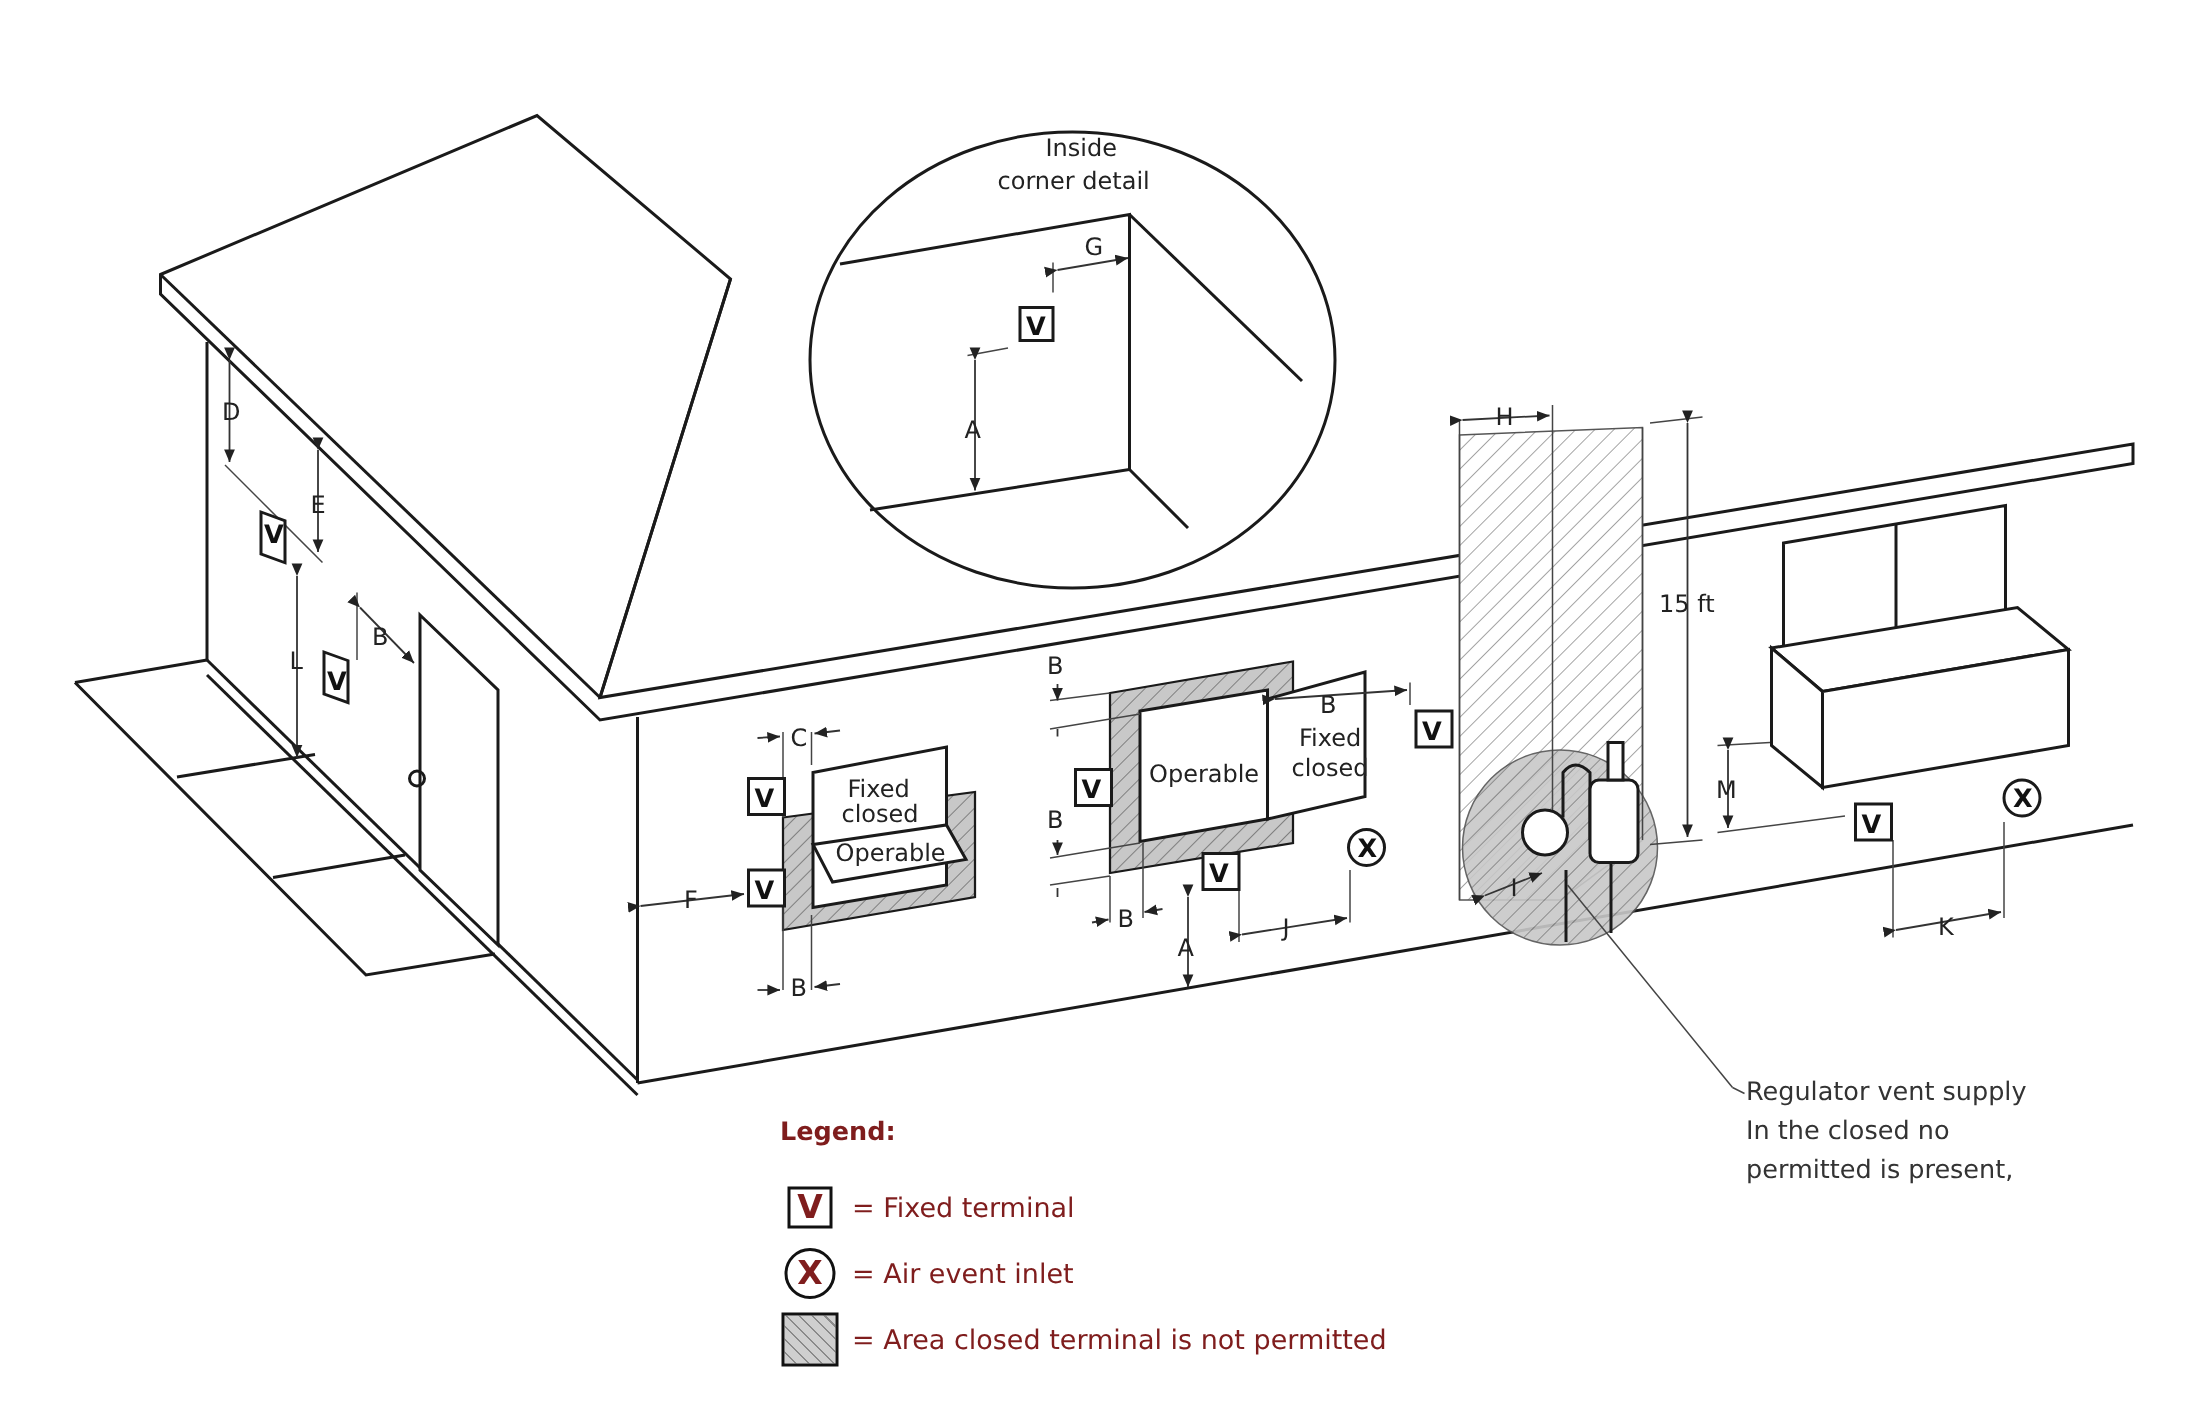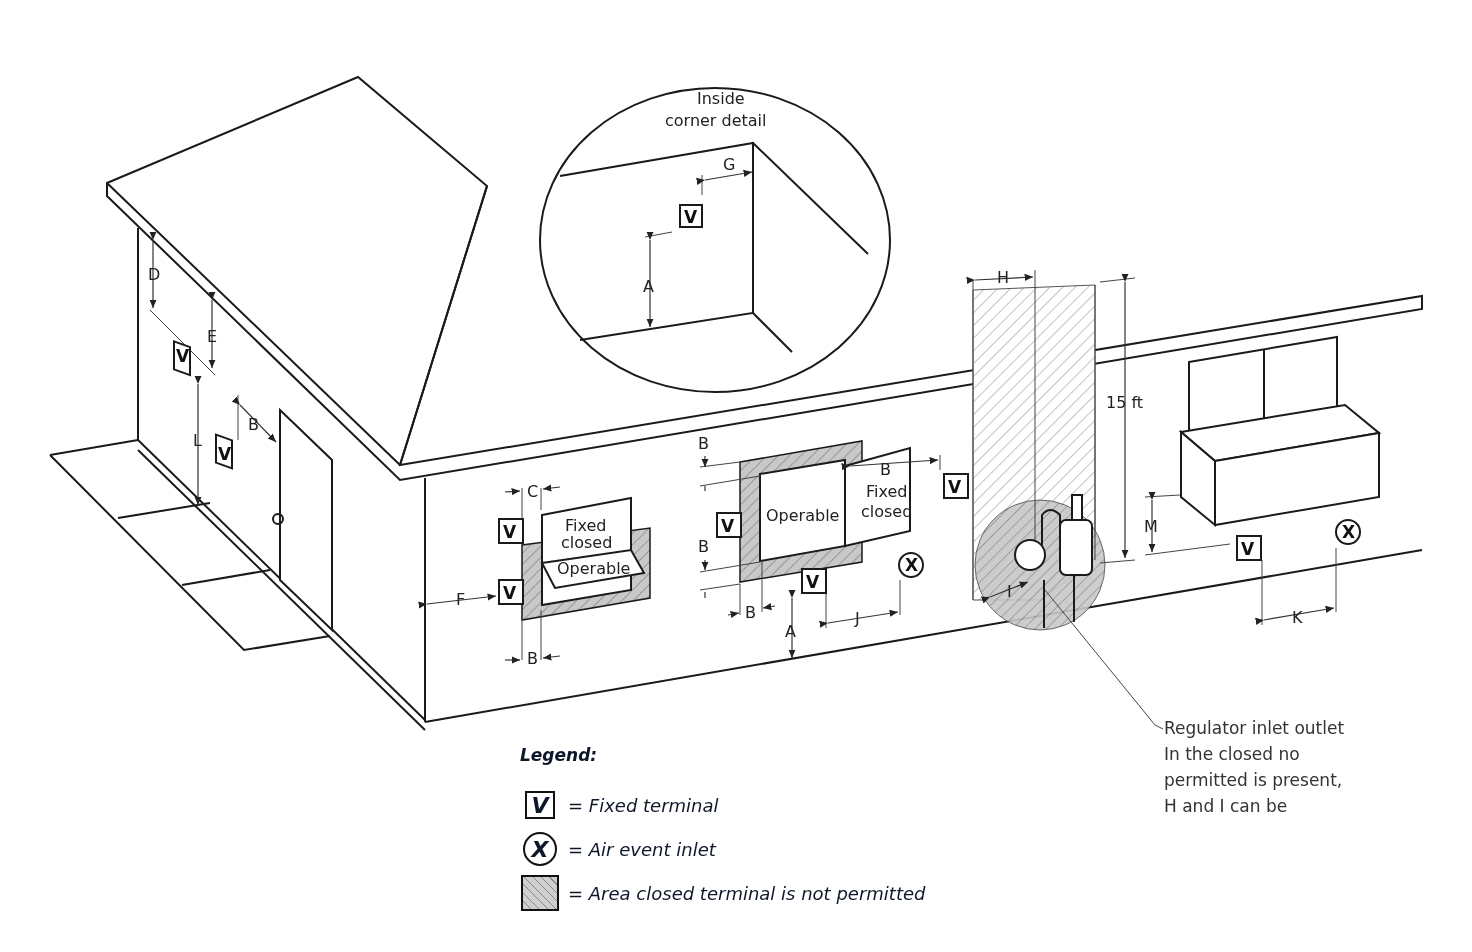--- a/index.html
+++ b/index.html
@@ -6,21 +6,21 @@
   body{width:1472px;height:952px;position:relative;overflow:hidden;font-family:"DejaVu Sans",sans-serif;}
   svg#diagram{position:absolute;left:0;top:0;}
   .ln{stroke:#1a1a1a;stroke-width:2;fill:none;}
   .lnw{stroke:#1a1a1a;stroke-width:2;fill:#ffffff;}
   .thin{stroke:#444;stroke-width:1;fill:none;}
   .dim{stroke:#333;stroke-width:1.2;fill:none;}
   .lbl{font-family:"DejaVu Sans",sans-serif;font-size:16px;fill:#222;}
   .vtxt{font-family:"DejaVu Sans",sans-serif;font-size:17px;font-weight:bold;fill:#111;}
   .hatch{fill:url(#hatchGray);stroke:#1a1a1a;stroke-width:1.5;}
   .hatchl{fill:url(#hatchLight);stroke:#555;stroke-width:1;}
-  .legend{position:absolute;left:520px;top:745px;font-family:"DejaVu Sans",sans-serif;color:#0f172a;font-style:italic;}
+  .legend{position:absolute;left:520px;top:745px;font-family:"DejaVu Sans",sans-serif;color:#7f1d1d;}
   .legend-title{font-weight:bold;font-size:17px;margin-bottom:18px;}
   .legend-row{display:flex;align-items:center;height:44px;font-size:18px;}
   .legend-sym{width:40px;display:flex;justify-content:center;align-items:center;margin-right:8px;}
   .sym-v{width:30px;height:28px;border:2px solid #111;font-weight:bold;font-size:22px;display:flex;justify-content:center;align-items:center;box-sizing:border-box;}
   .sym-x{width:34px;height:34px;border:2px solid #111;border-radius:50%;font-weight:bold;font-size:22px;display:flex;justify-content:center;align-items:center;box-sizing:border-box;}
   .sym-h{width:38px;height:36px;border:2px solid #111;box-sizing:border-box;background:repeating-linear-gradient(45deg,#cfcfcf 0 5px,#8a8a8a 5px 6px);}
   .note{position:absolute;left:1164px;top:715px;font-family:"DejaVu Sans",sans-serif;font-size:17px;line-height:26px;color:#333;width:230px;}
 </style>
 </head>
 <body>
@@ -228,17 +228,16 @@
   </div>
   <div class="legend-row">
     <div class="legend-sym">
         <div class="sym-h"></div>
       </div>
     <span>= Area closed terminal is not permitted</span>
   </div>
 </div>
 
 <div class="note">
-  <div>Regulator inlet outlet</div>
+  <div>Regulator vent supply</div>
   <div>In the closed no</div>
   <div>permitted is present,</div>
-  <div>H and I can be</div>
 </div>
 
 </body></html>

